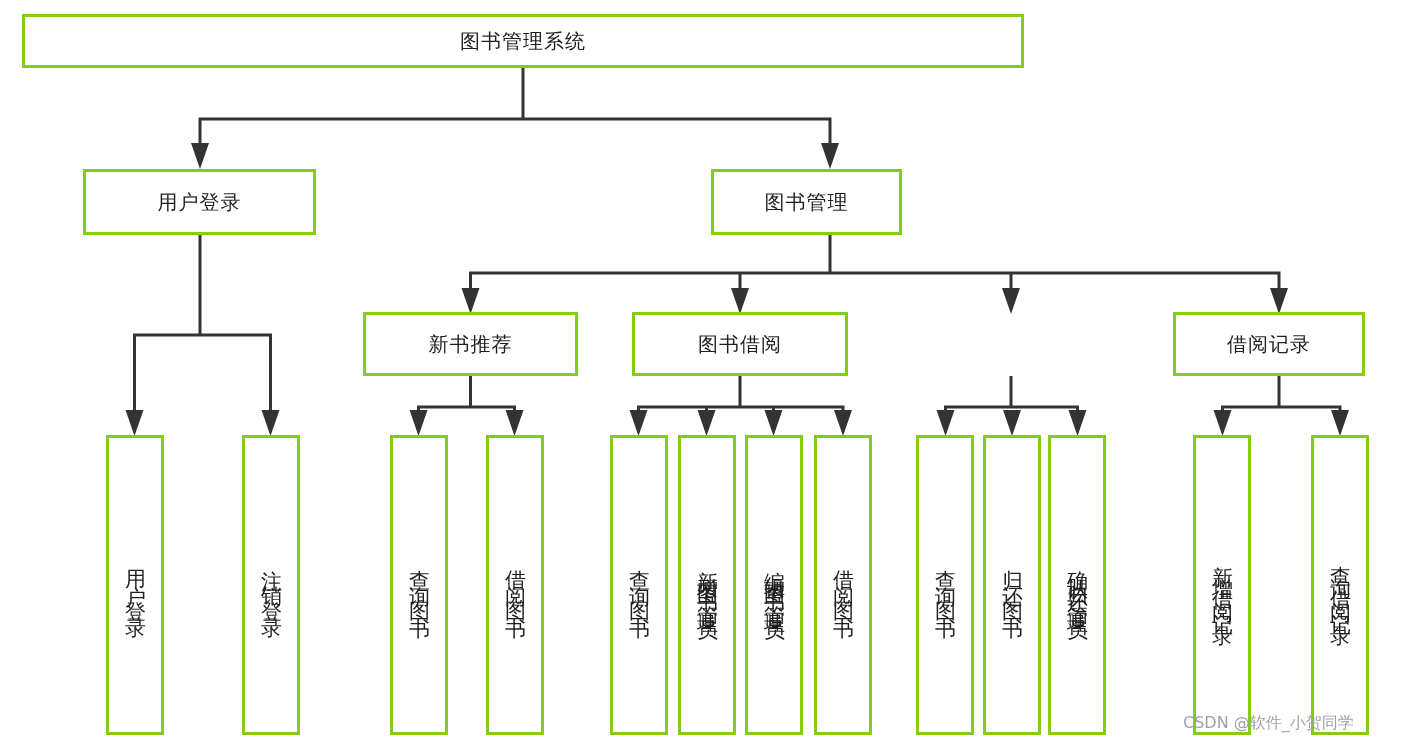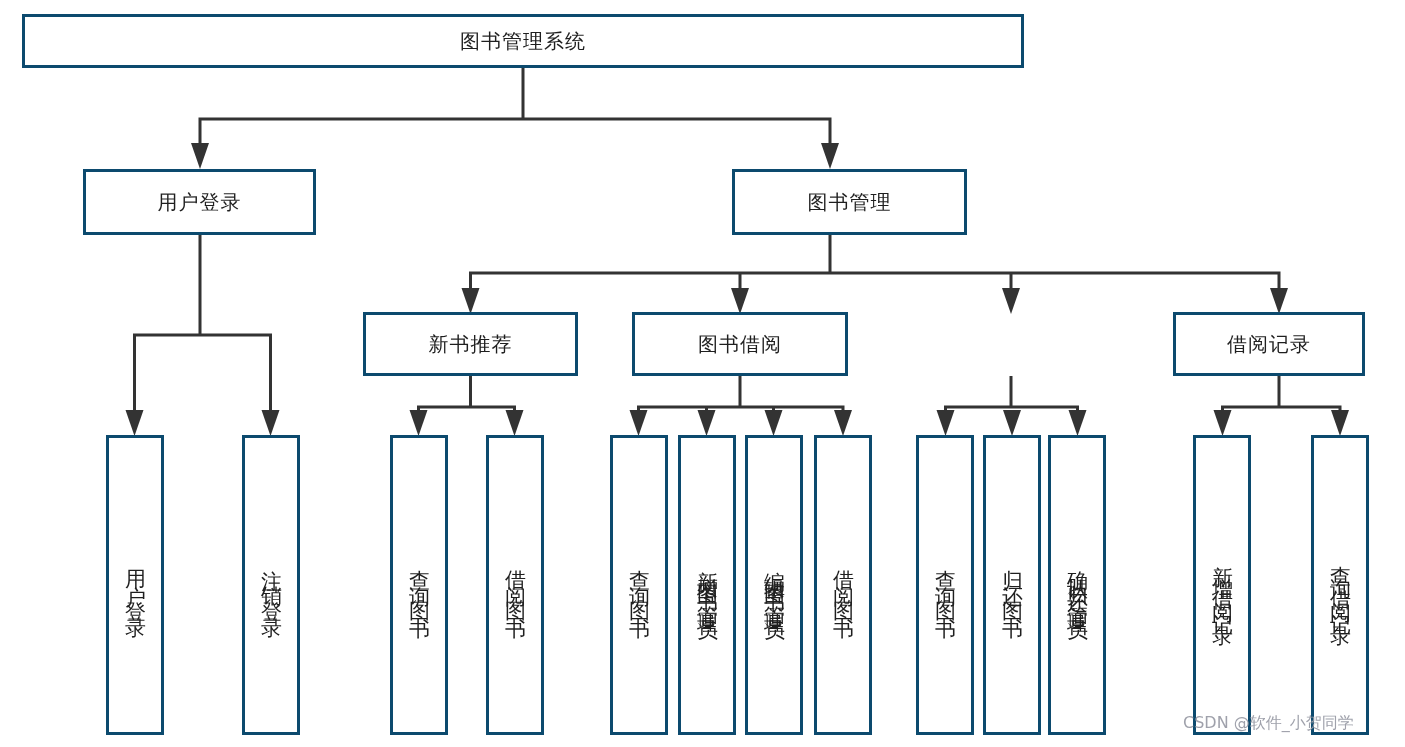--- a/index.html
+++ b/index.html
@@ -9,31 +9,31 @@
     height: 747px;
     background: #ffffff;
     font-family: "DejaVu Sans", "Liberation Sans", sans-serif;
     color: #1f1f1f;
     overflow: hidden;
   }
   .wires { position: absolute; left: 0; top: 0; width: 1405px; height: 747px; }
   .box {
     position: absolute;
     box-sizing: border-box;
-    border: 3px solid #0c4a6e;
+    border: 3px solid #84cc16;
     background: #ffffff;
     display: flex;
     align-items: center;
     justify-content: center;
     text-align: center;
   }
   .root  { left: 22px;  top: 14px;  width: 1002px; height: 54px; font-size: 20px; letter-spacing: 1px; }
   .lvl2  { top: 169px; height: 66px; font-size: 20px; letter-spacing: 1px; }
   .n-user-login { left: 83px;  width: 233px; }
-  .n-book-mgmt  { left: 732px; width: 235px; }
+  .n-book-mgmt  { left: 711px; width: 191px; }
   .lvl3  { top: 312px; height: 64px; font-size: 20px; letter-spacing: 1px; }
   .n-new-book       { left: 363px;  width: 215px; }
   .n-book-borrow    { left: 632px;  width: 216px; }
   .n-current-borrow { left: 902px;  width: 218px; }
   .n-records        { left: 1173px; width: 192px; text-align: right; }
   .leaf {
     top: 435px; height: 300px; width: 58px;
     font-size: 21px;
     writing-mode: vertical-rl;
     text-orientation: mixed;

